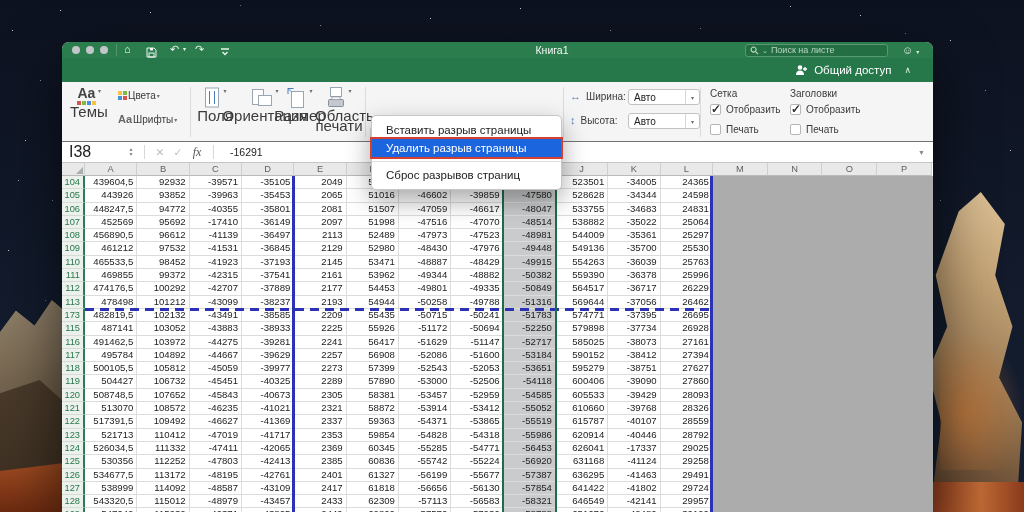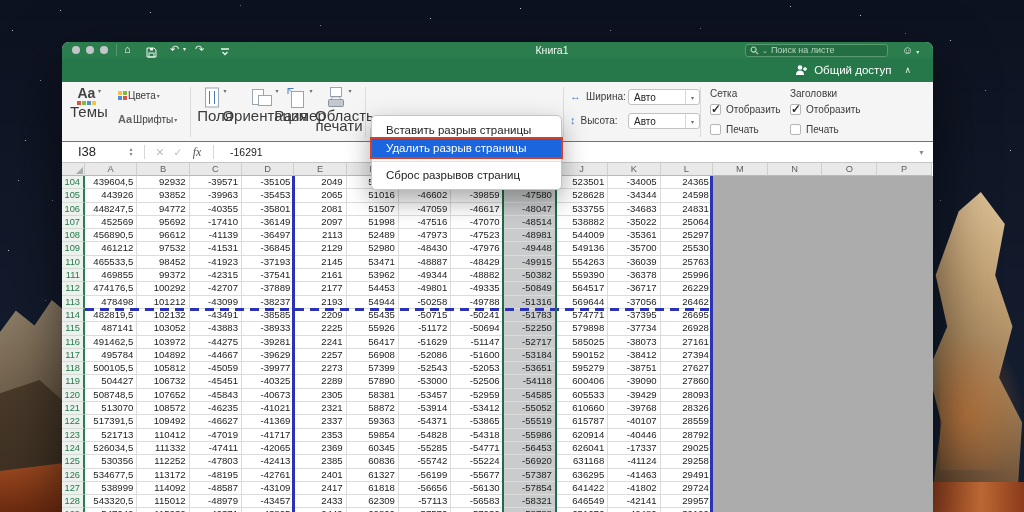--- a/index.html
+++ b/index.html
@@ -71,21 +71,21 @@
   .fieldrow { position:absolute; display:flex; align-items:center; gap:5px; font-size:10px; color:#3b3b3b; }
   .sel-box { width:72px; height:16px; background:#fff; border:1px solid #c2c2c2; border-radius:3px; font-size:10px; color:#222;
     display:flex; align-items:center; justify-content:space-between; padding:0 0 0 5px; }
   .sel-box .sb-arr { width:14px; height:100%; border-left:1px solid #d6d6d6; display:flex; align-items:center; justify-content:center; }
   .opt-title { position:absolute; font-size:10px; color:#3b3b3b; }
   .cbrow { position:absolute; display:flex; align-items:center; gap:5px; font-size:10px; color:#3b3b3b; }
   .cb { width:11px; height:11px; background:#fff; border:1px solid #b5b5b5; border-radius:2px; position:relative; }
   .cb.checked::after { content:"✓"; position:absolute; left:0; top:-3px; font-size:12px; color:#333; font-weight:bold; }
 
   .fbar { position:absolute; left:0; top:100px; width:100%; height:21px; background:#fff; border-bottom:1px solid #c6c6c6; display:flex; align-items:center; }
-  .namebox { width:62px; height:100%; line-height:20px; padding-left:16px; font-size:13px; color:#222; }
+  .namebox { width:62px; height:100%; line-height:20px; padding-left:7px; font-size:16px; color:#222; }
   .stepper { width:14px; display:flex; flex-direction:column; align-items:center; line-height:5px; font-size:6px; color:#888; }
   .fdiv { width:1px; height:14px; background:#d8d8d8; margin:0 6px; }
   .fbtn { width:18px; text-align:center; color:#bdbdbd; font-size:10.5px; }
   .fx { font-family:"Liberation Serif", serif; font-style:italic; font-size:12px; color:#555; width:20px; text-align:center; }
   .fval { font-size:10.5px; color:#1d1d1d; margin-left:10px; }
   .fexpand { position:absolute; right:8px; font-size:7px; color:#8a8a8a; }
 
   
   .grid { position:absolute; left:0; top:121px; width:871px; height:349px; background:#fff; overflow:hidden; }
   .ghead { display:flex; height:13px; }
@@ -510,21 +510,21 @@
           <span class="cell">2193</span>
           <span class="cell">54944</span>
           <span class="cell">-50258</span>
           <span class="cell">-49788</span>
           <span class="cell sel">-51316</span>
           <span class="cell">569644</span>
           <span class="cell">-37056</span>
           <span class="cell">26462</span>
         </div>
         <div class="r">
-          <span class="rh">114</span>
+          <span class="rh">173</span>
           <span class="cell">482819,5</span>
           <span class="cell">102132</span>
           <span class="cell">-43491</span>
           <span class="cell">-38585</span>
           <span class="cell">2209</span>
           <span class="cell">55435</span>
           <span class="cell">-50715</span>
           <span class="cell">-50241</span>
           <span class="cell sel">-51783</span>
           <span class="cell">574771</span>

